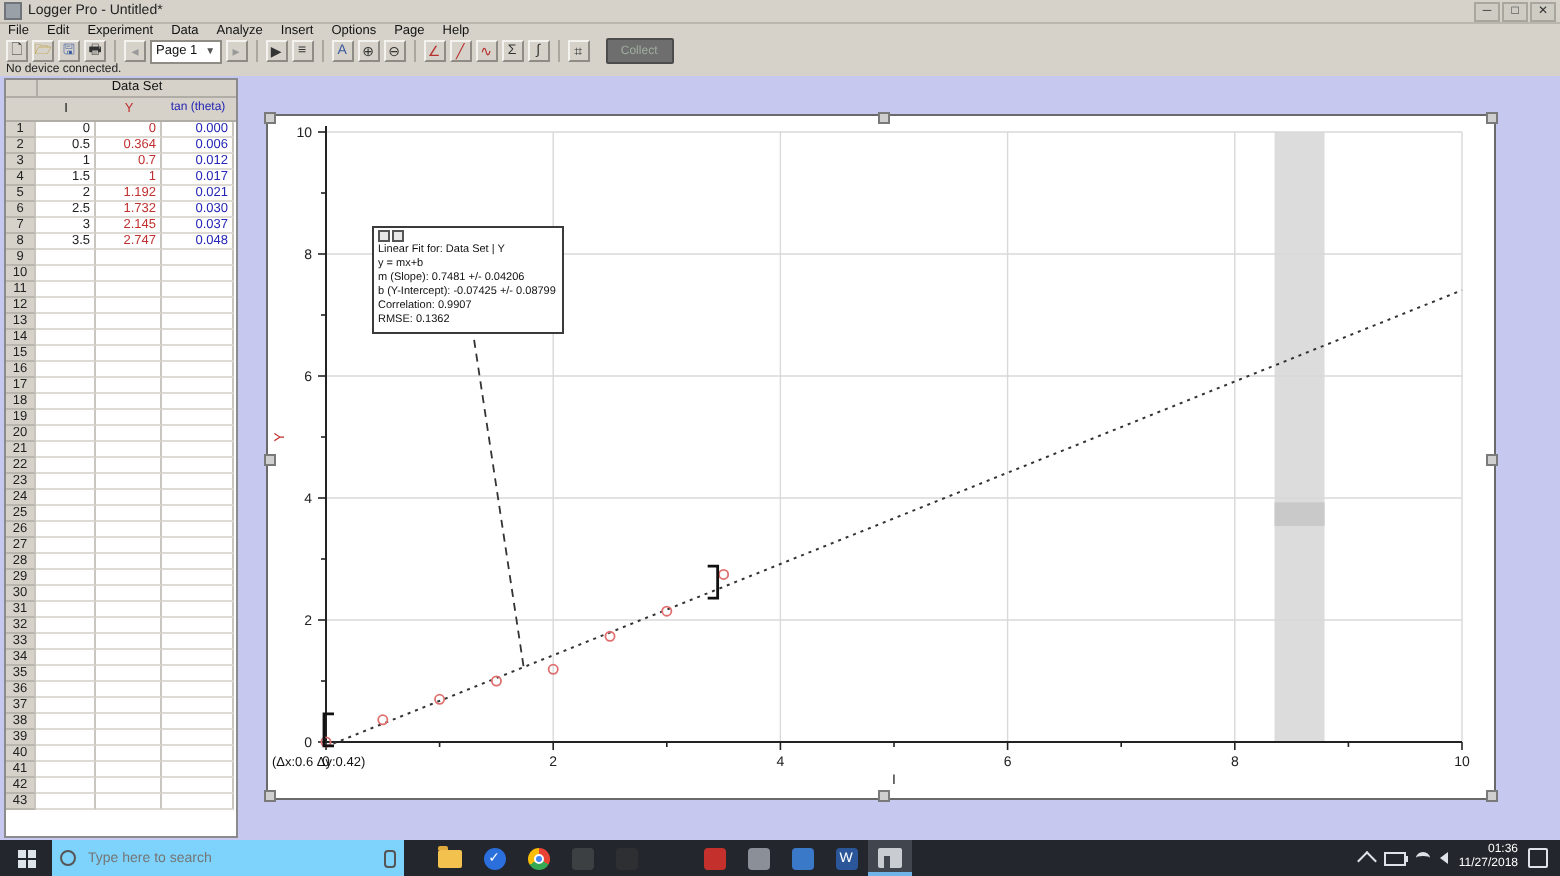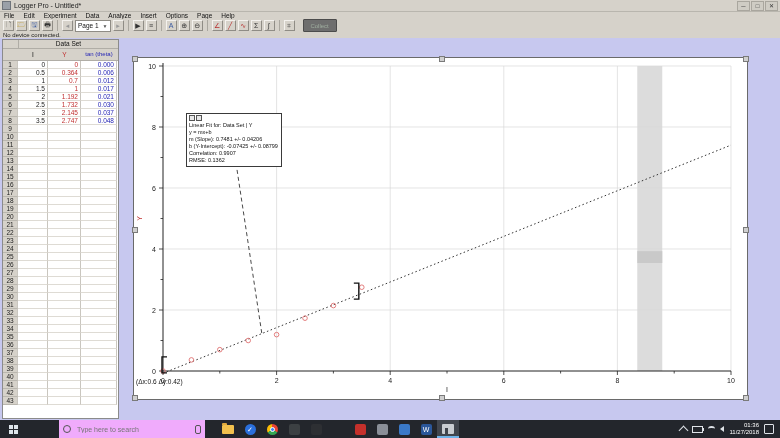--- a/index.html
+++ b/index.html
@@ -62,22 +62,22 @@
   .fitbox .hrow{display:flex;gap:1px;margin-bottom:1px;}
   .fitbox .hrow i{width:4px;height:4px;border:1px solid #555;background:#e8e8e8;display:block;}
   .fitbox div.l{font-size:5.5px;line-height:7px;color:#111;white-space:nowrap;overflow:hidden;}
   .delta{position:absolute;left:2px;top:320px;font-size:6.5px;color:#111;}
   
   .taskbar{position:absolute;left:0;top:420px;width:780px;height:18px;background:#23262c;
     display:flex;align-items:center;}
   .startbtn{width:26px;height:18px;display:flex;align-items:center;justify-content:center;}
   .winlogo{width:9px;height:9px;display:grid;grid-template-columns:1fr 1fr;grid-template-rows:1fr 1fr;gap:1px;}
   .winlogo i{background:#dde4ea;display:block;}
-  .searchbox{width:146px;height:18px;background:#f0abfc;display:flex;align-items:center;
-    padding:0 4px;box-sizing:border-box;gap:4px;margin-left:33px;}
+  .searchbox{width:176px;height:18px;background:#7dd3fc;display:flex;align-items:center;
+    padding:0 4px;box-sizing:border-box;gap:4px;}
   .searchbox .ring{width:6px;height:6px;border:1px solid #555;border-radius:50%;flex:none;}
   .searchbox input{border:none;outline:none;flex:1;font-size:7px;color:#555;
     font-family:"Liberation Sans",sans-serif;background:transparent;width:100px;}
   .mic{width:4px;height:7px;border:1px solid #555;border-radius:2px;flex:none;}
   .apps{display:flex;align-items:center;height:18px;margin-left:12px;gap:0;}
   .app{width:22px;height:18px;display:flex;align-items:center;justify-content:center;}
   .app.active{background:#41454d;box-shadow:inset 0 -2px 0 #6fb3e8;}
   .ic{width:11px;height:11px;border-radius:2px;}
   .folder{width:12px;height:9px;background:#f2c14e;border-radius:1px;position:relative;}
   .folder:before{content:"";position:absolute;left:0;top:-2px;width:5px;height:2px;background:#e0a93c;border-radius:1px 1px 0 0;}

